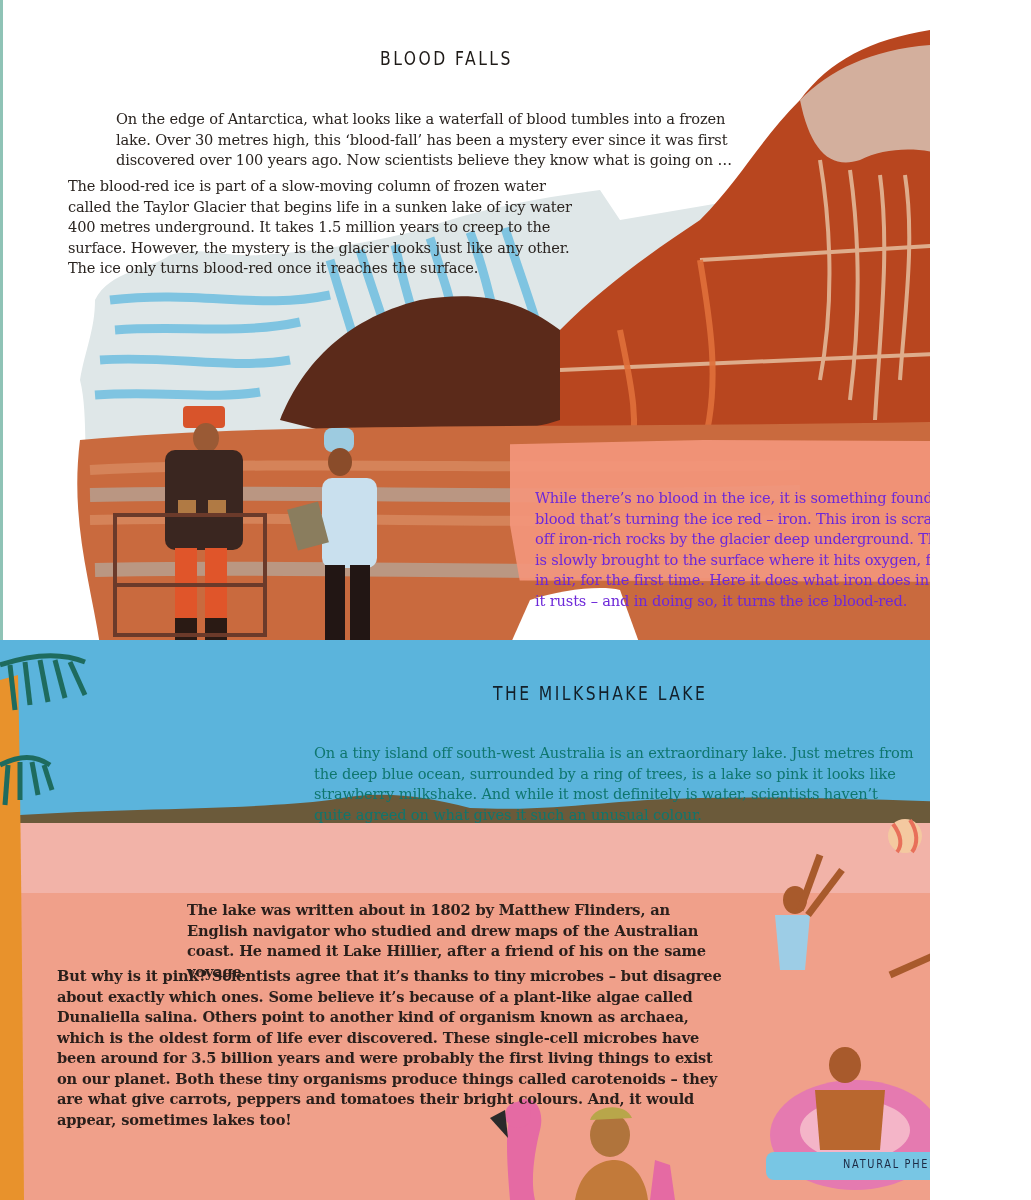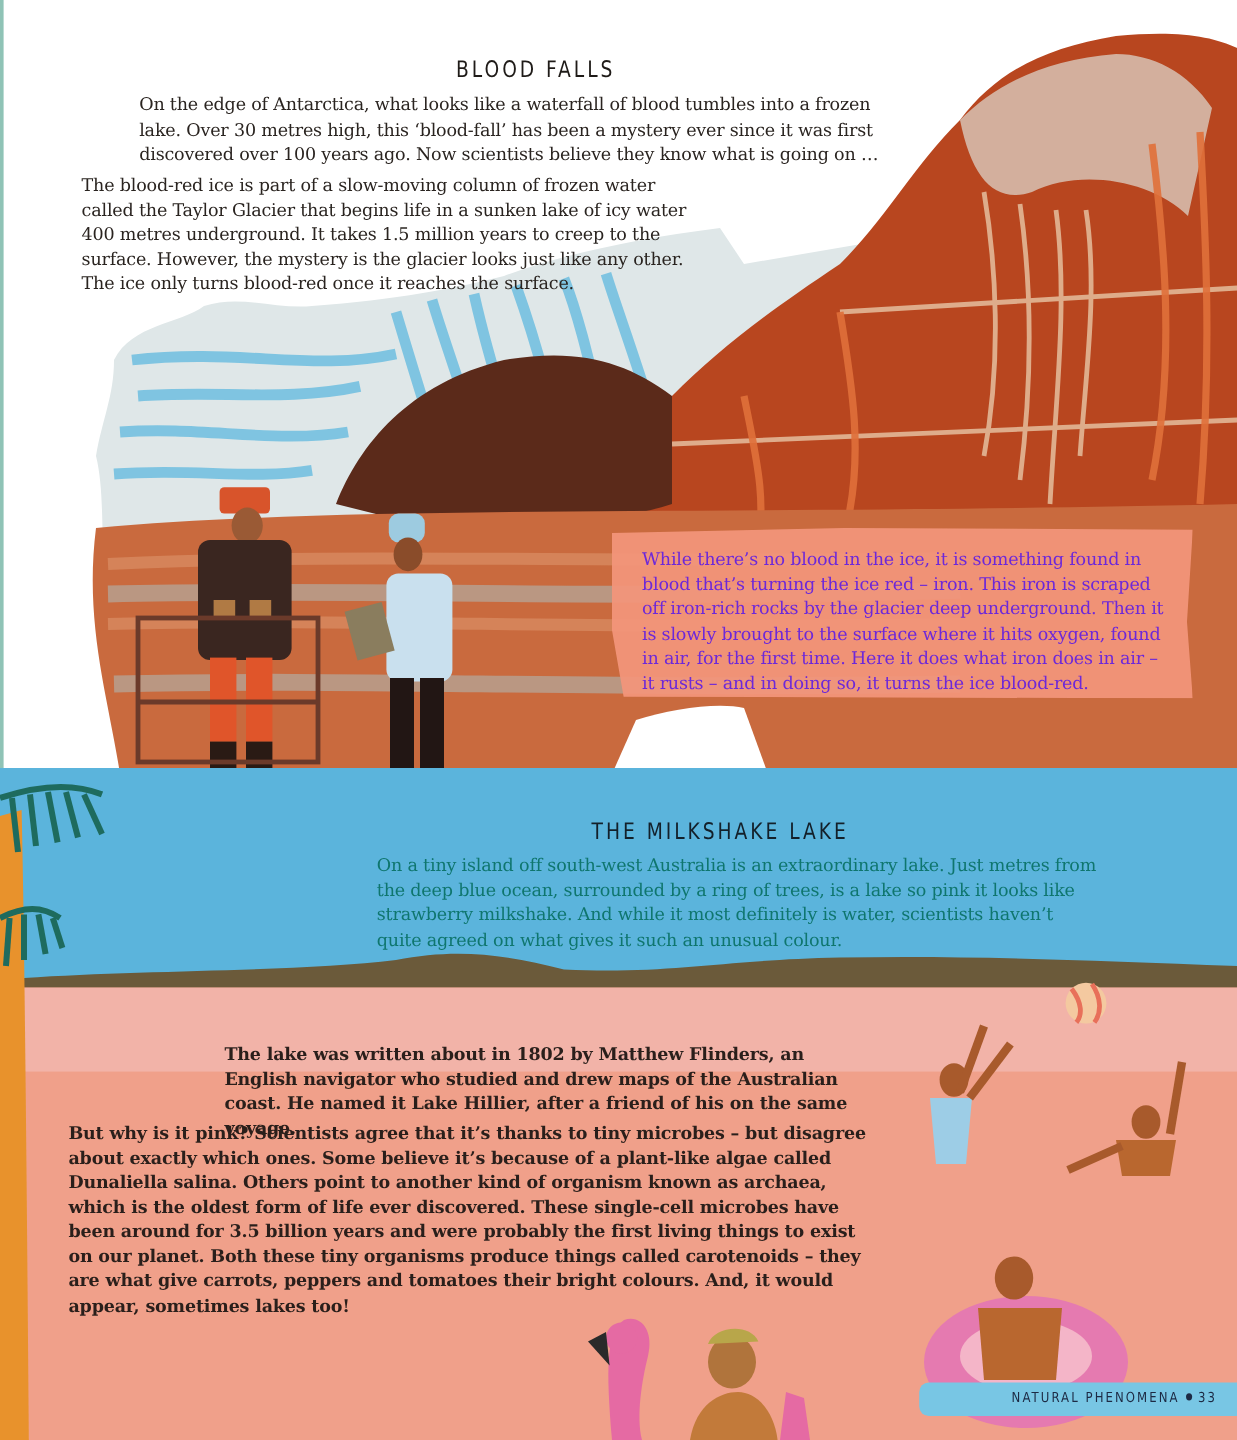--- a/index.html
+++ b/index.html
@@ -1,19 +1,19 @@
 <!DOCTYPE html>
 <html><head>
 <meta charset="utf-8">
 <style>
   * { box-sizing: border-box; margin: 0; padding: 0; }
   html, body { width: 1031px; height: 1200px; overflow: hidden; background: #ffffff; }
   body { position: relative; font-family: "DejaVu Serif", serif; color: #2a2420; }
 
-  .page { position: absolute; left: 0; top: 0; width: 1031px; height: 1200px; overflow: hidden; background: #fff; }
+  .page { position: absolute; left: 0; top: 0; width: 930px; height: 1200px; overflow: hidden; background: #fff; }
   .left-border { position: absolute; left: 0; top: 0; width: 3px; height: 650px; background: #8fc3b6; }
 
   
   .bf-illustration { position: absolute; left: 0; top: 0; width: 1031px; height: 645px; }
   .bf-illustration svg { width: 100%; height: 100%; display: block; }
 
   .title {
     position: absolute;
     font-family: "DejaVu Sans", sans-serif;
     font-size: 19px;
@@ -26,20 +26,21 @@
   .bf-title { left: 380px; top: 47px; }
   .ml-title { left: 493px; top: 682px; color: #13202a; }
 
   .para {
     position: absolute;
     font-family: "DejaVu Serif", serif;
     font-size: 14.6px;
     line-height: 20.5px;
     color: #2a2420;
     letter-spacing: -0.15px;
+    margin-top: 31px;
   }
   .bf-intro { left: 116px; top: 78px; width: 620px; }
   .bf-detail { left: 68px; top: 145px; width: 520px; }
 
   .bf-callout-bg {
     position: absolute; left: 510px; top: 440px; width: 484px; height: 142px;
     background: #f2957a; opacity: 0.94;
     clip-path: polygon(0 3%, 40% 0, 100% 1%, 99% 55%, 100% 100%, 2% 99%, 0 60%);
   }
   .bf-callout { left: 535px; top: 457px; width: 440px; color: #6d28d9; }

